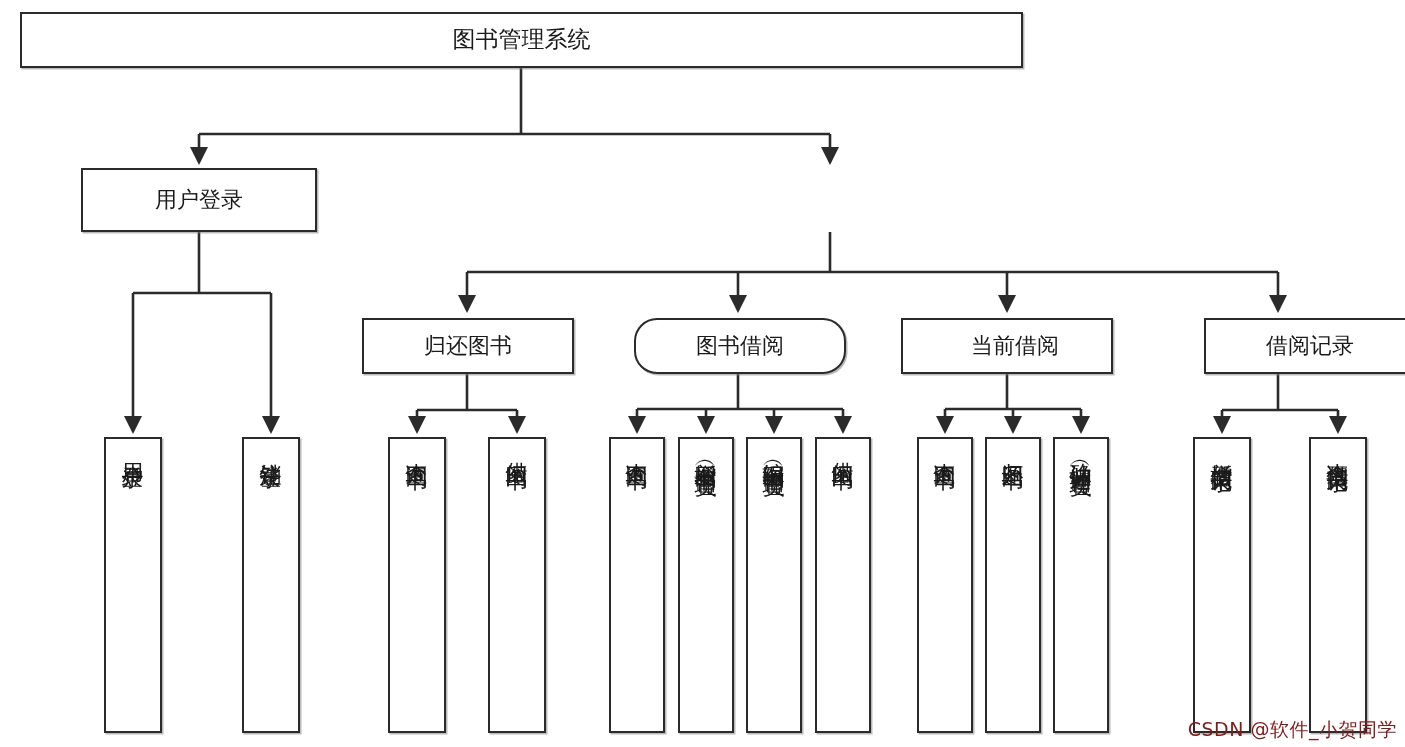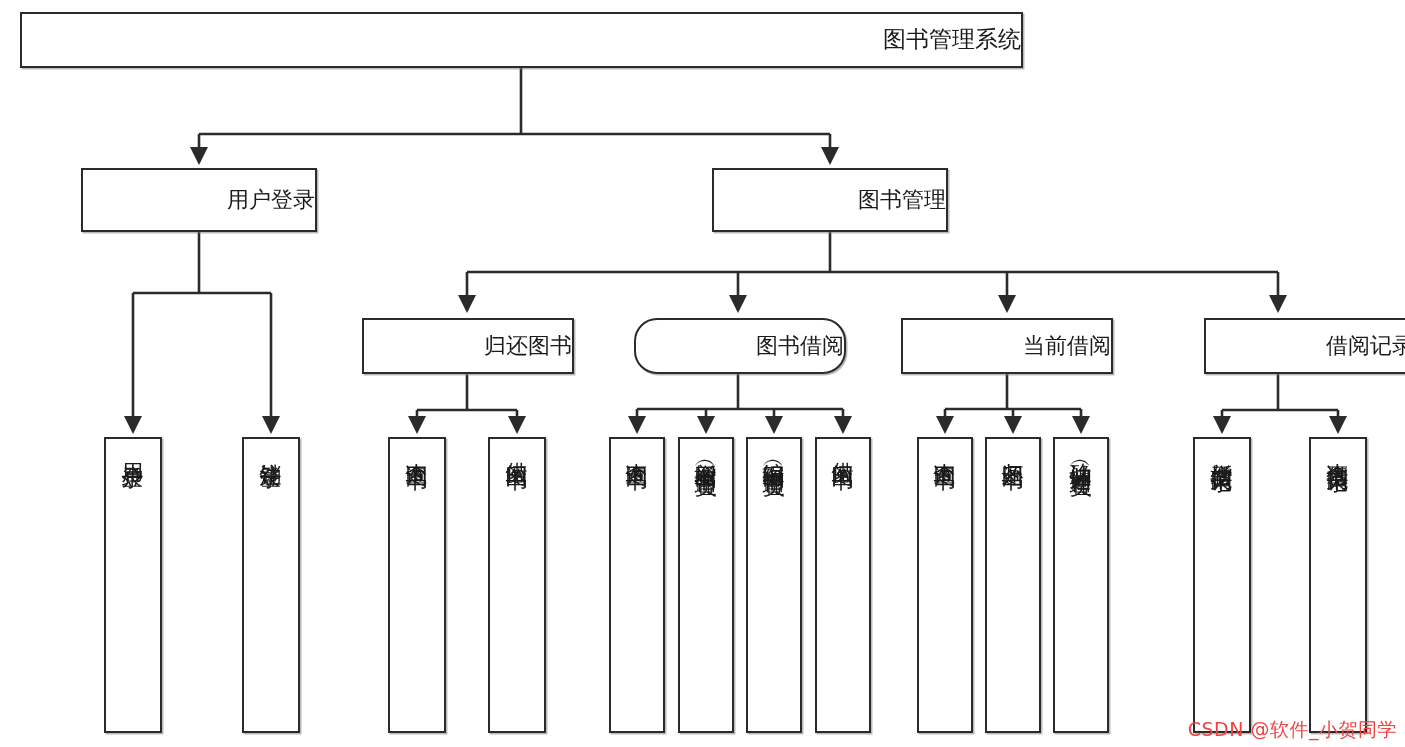--- a/index.html
+++ b/index.html
@@ -27,21 +27,21 @@
     pointer-events: none;
   }
   .node {
     position: absolute;
     box-sizing: border-box;
     background: #ffffff;
     border: 2px solid #2b2b2b;
     box-shadow: 1.5px 1.5px 0 rgba(130,130,130,0.55);
     display: flex;
     align-items: center;
-    justify-content: flex-end;
+    justify-content: center;
     color: #1a1a1a;
   }
   .node-label {
     display: block;
     text-align: center;
     line-height: 1.18;
     white-space: nowrap;
   }
   
   .node.root {
@@ -68,21 +68,21 @@
   }
   .node.leaf.tall-text .node-label {
     max-height: 286px;
   }
   
   #watermark {
     position: absolute;
     right: 8px;
     bottom: 4px;
     font-size: 19px;
-    color: #ef4444;
+    color: #7f1d1d;
     letter-spacing: 0.5px;
     user-select: none;
     white-space: nowrap;
   }
 </style>
 </head>
 <body>
 
 <div id="diagram-root">
 
@@ -137,23 +137,20 @@
     </g>
   </svg>
 
   <div class="node root" style="left:20px; top:12px; width:1003px; height:56px;">
     <span class="node-label">图书管理系统</span>
   </div>
 
   <div class="node branch" style="left:81px; top:168px; width:236px; height:64px;">
     <span class="node-label">用户登录</span>
   </div>
-  <div class="node branch" style="left:712px; top:168px; width:236px; height:64px;">
-    <span class="node-label">图书管理</span>
-  </div>
 
   <div class="node branch" style="left:362px; top:318px; width:212px; height:56px;">
     <span class="node-label">归还图书</span>
   </div>
   <div class="node branch" style="left:634px; top:318px; width:212px; height:56px;border-radius:23px;">
     <span class="node-label">图书借阅</span>
   </div>
   <div class="node branch" style="left:901px; top:318px; width:212px; height:56px;padding-left:16px;">
     <span class="node-label">当前借阅</span>
   </div>

